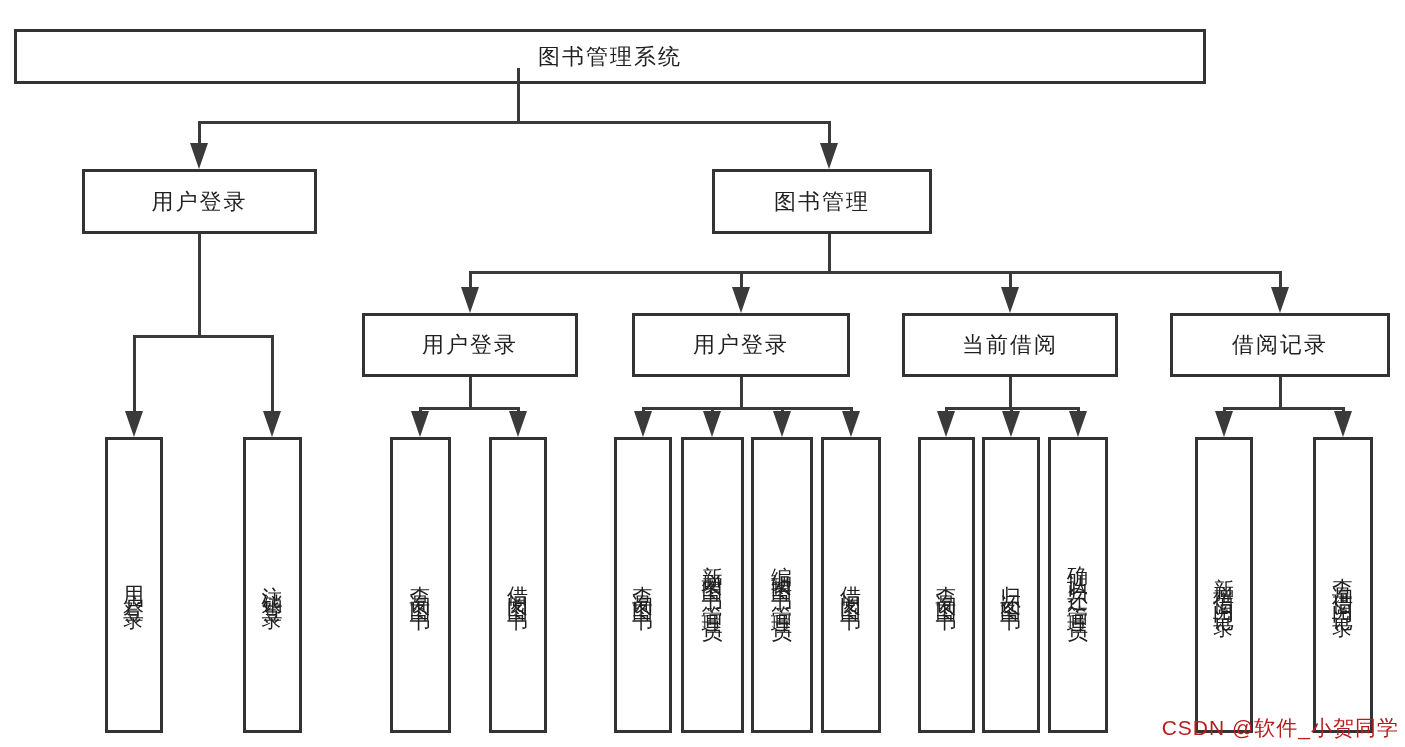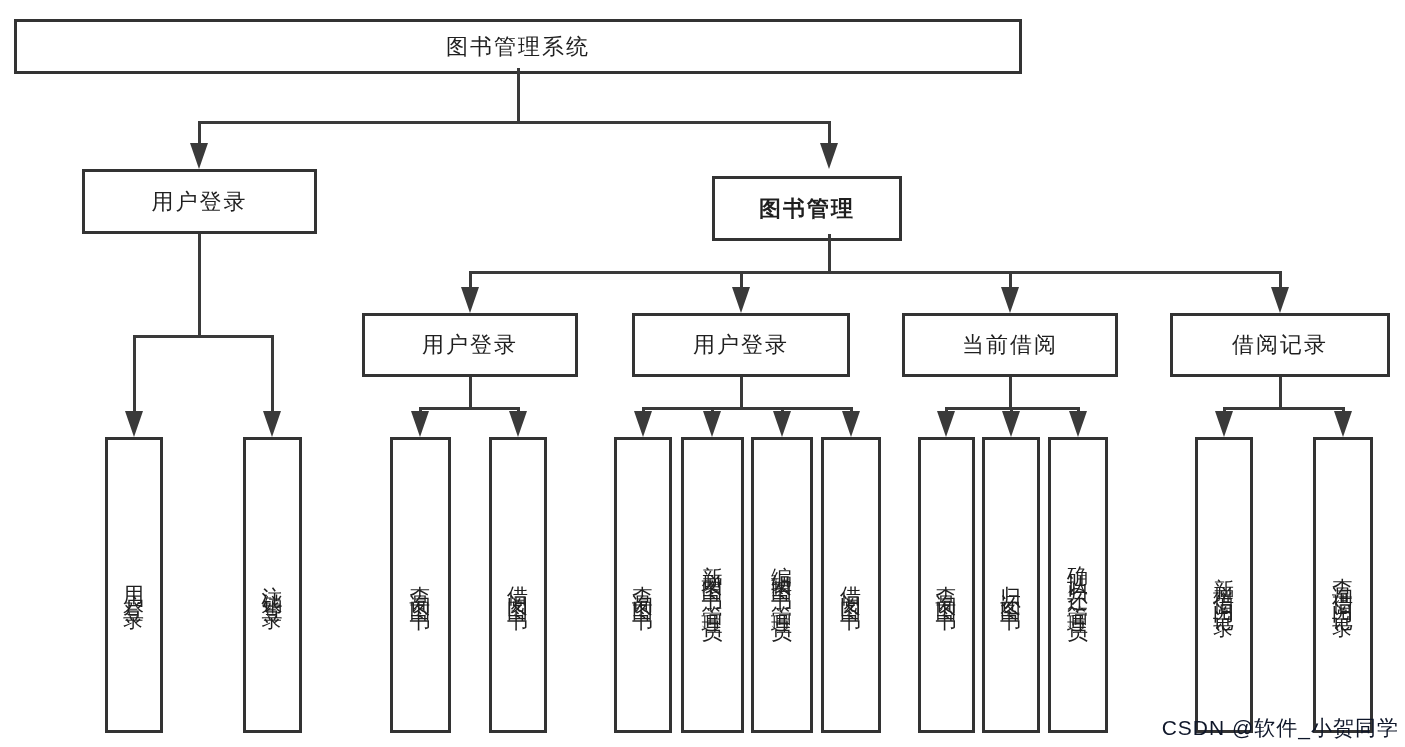--- a/index.html
+++ b/index.html
@@ -21,43 +21,43 @@
   }
   .vl{position:absolute;width:3px;background:#3a3a3a;}
   .hl{position:absolute;height:3px;background:#3a3a3a;}
   .ah{
     position:absolute;width:0;height:0;
     border-left:9px solid transparent;border-right:9px solid transparent;
     border-top:26px solid #3a3a3a;
   }
   .watermark{
     position:absolute;right:6px;bottom:5px;
-    font-size:21px;color:#0f172a;letter-spacing:1px;white-space:nowrap;
+    font-size:21px;color:#b91c1c;letter-spacing:1px;white-space:nowrap;
   }
 </style>
 </head>
 <body>
 
 <div class="canvas">
 
-  <div class="box h" style="left:14px;top:19px;width:1008px;height:55px;">
+  <div class="box h" style="left:14px;top:29px;width:1192px;height:55px;">
     <span>图书管理系统</span>
   </div>
 
   <div class="vl" style="left:517px;top:68px;height:53px;"></div>
   <div class="hl" style="left:198px;top:121px;width:633px;"></div>
   <div class="vl" style="left:198px;top:121px;height:24px;"></div>
   <div class="ah" style="left:190px;top:143px;"></div>
   <div class="vl" style="left:828px;top:121px;height:24px;"></div>
   <div class="ah" style="left:820px;top:143px;"></div>
 
   <div class="box h" style="left:82px;top:169px;width:235px;height:65px;">
     <span>用户登录</span>
   </div>
-  <div class="box h" style="left:712px;top:176px;width:190px;height:65px;font-weight:bold;">
+  <div class="box h" style="left:712px;top:169px;width:220px;height:65px;">
     <span>图书管理</span>
   </div>
 
   <div class="vl" style="left:198px;top:234px;height:101px;"></div>
   <div class="hl" style="left:133px;top:335px;width:141px;"></div>
   <div class="vl" style="left:133px;top:335px;height:78px;"></div>
   <div class="ah" style="left:125px;top:411px;"></div>
   <div class="vl" style="left:271px;top:335px;height:78px;"></div>
   <div class="ah" style="left:263px;top:411px;"></div>
 

